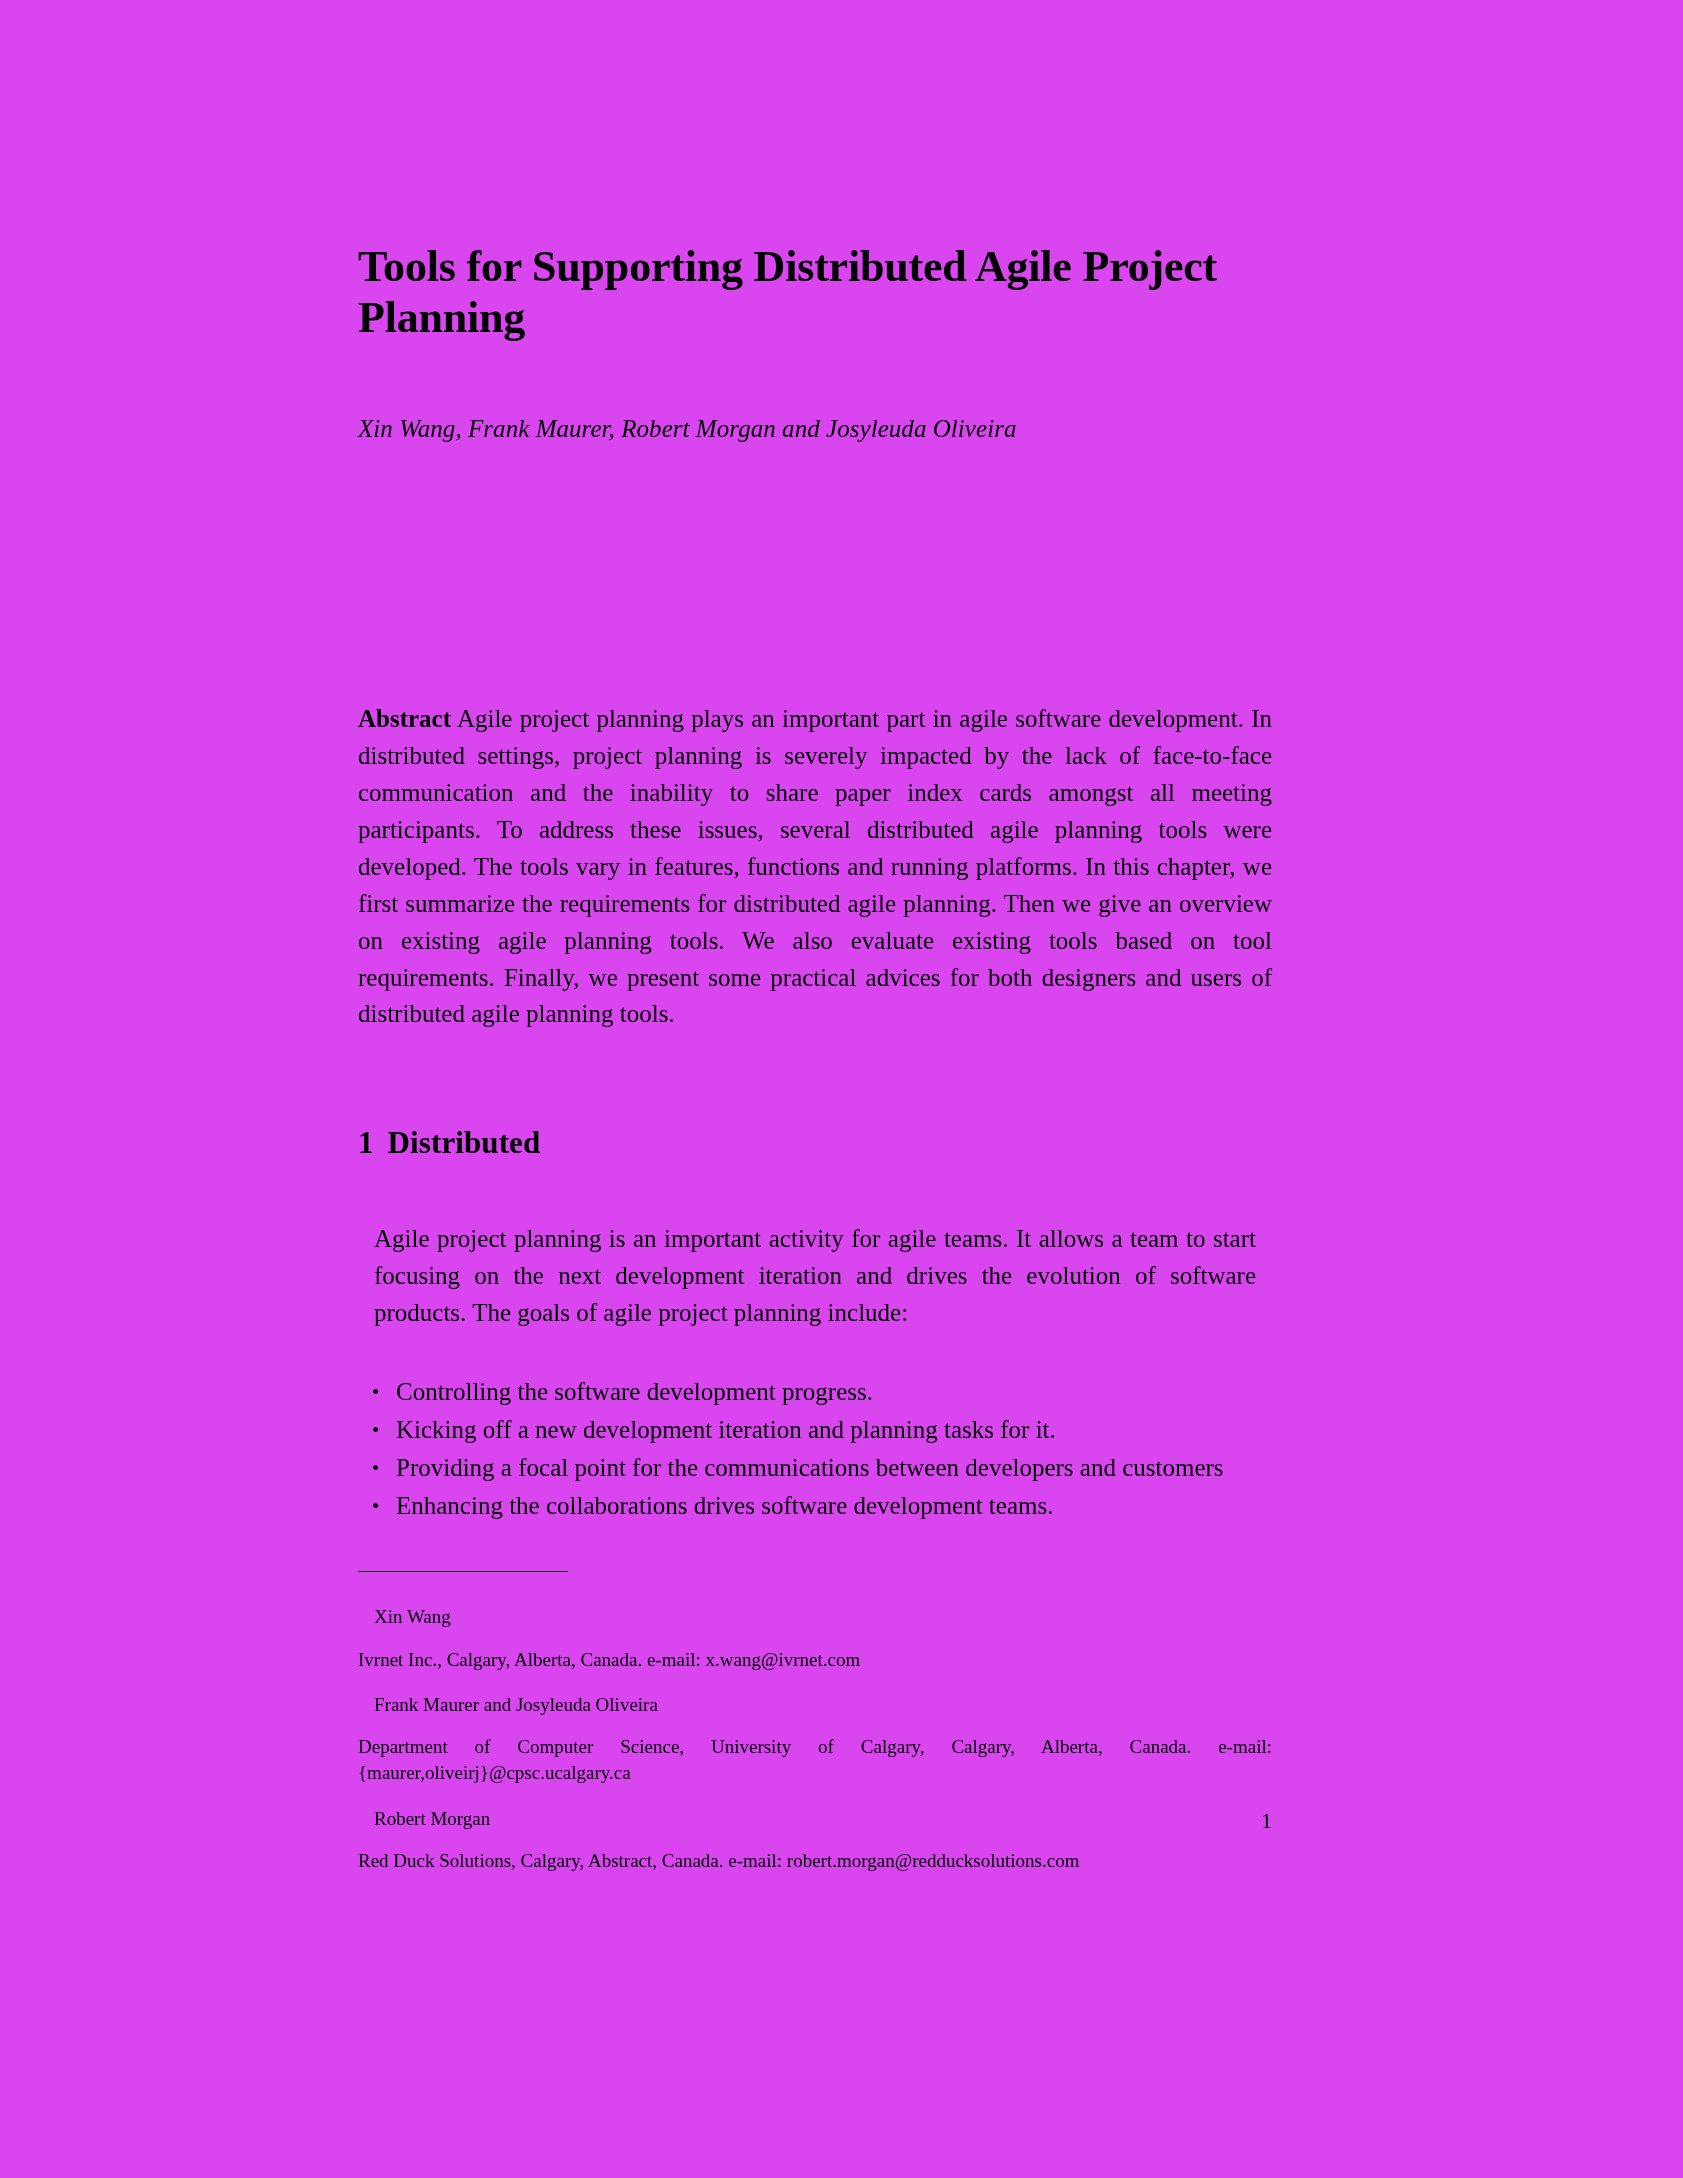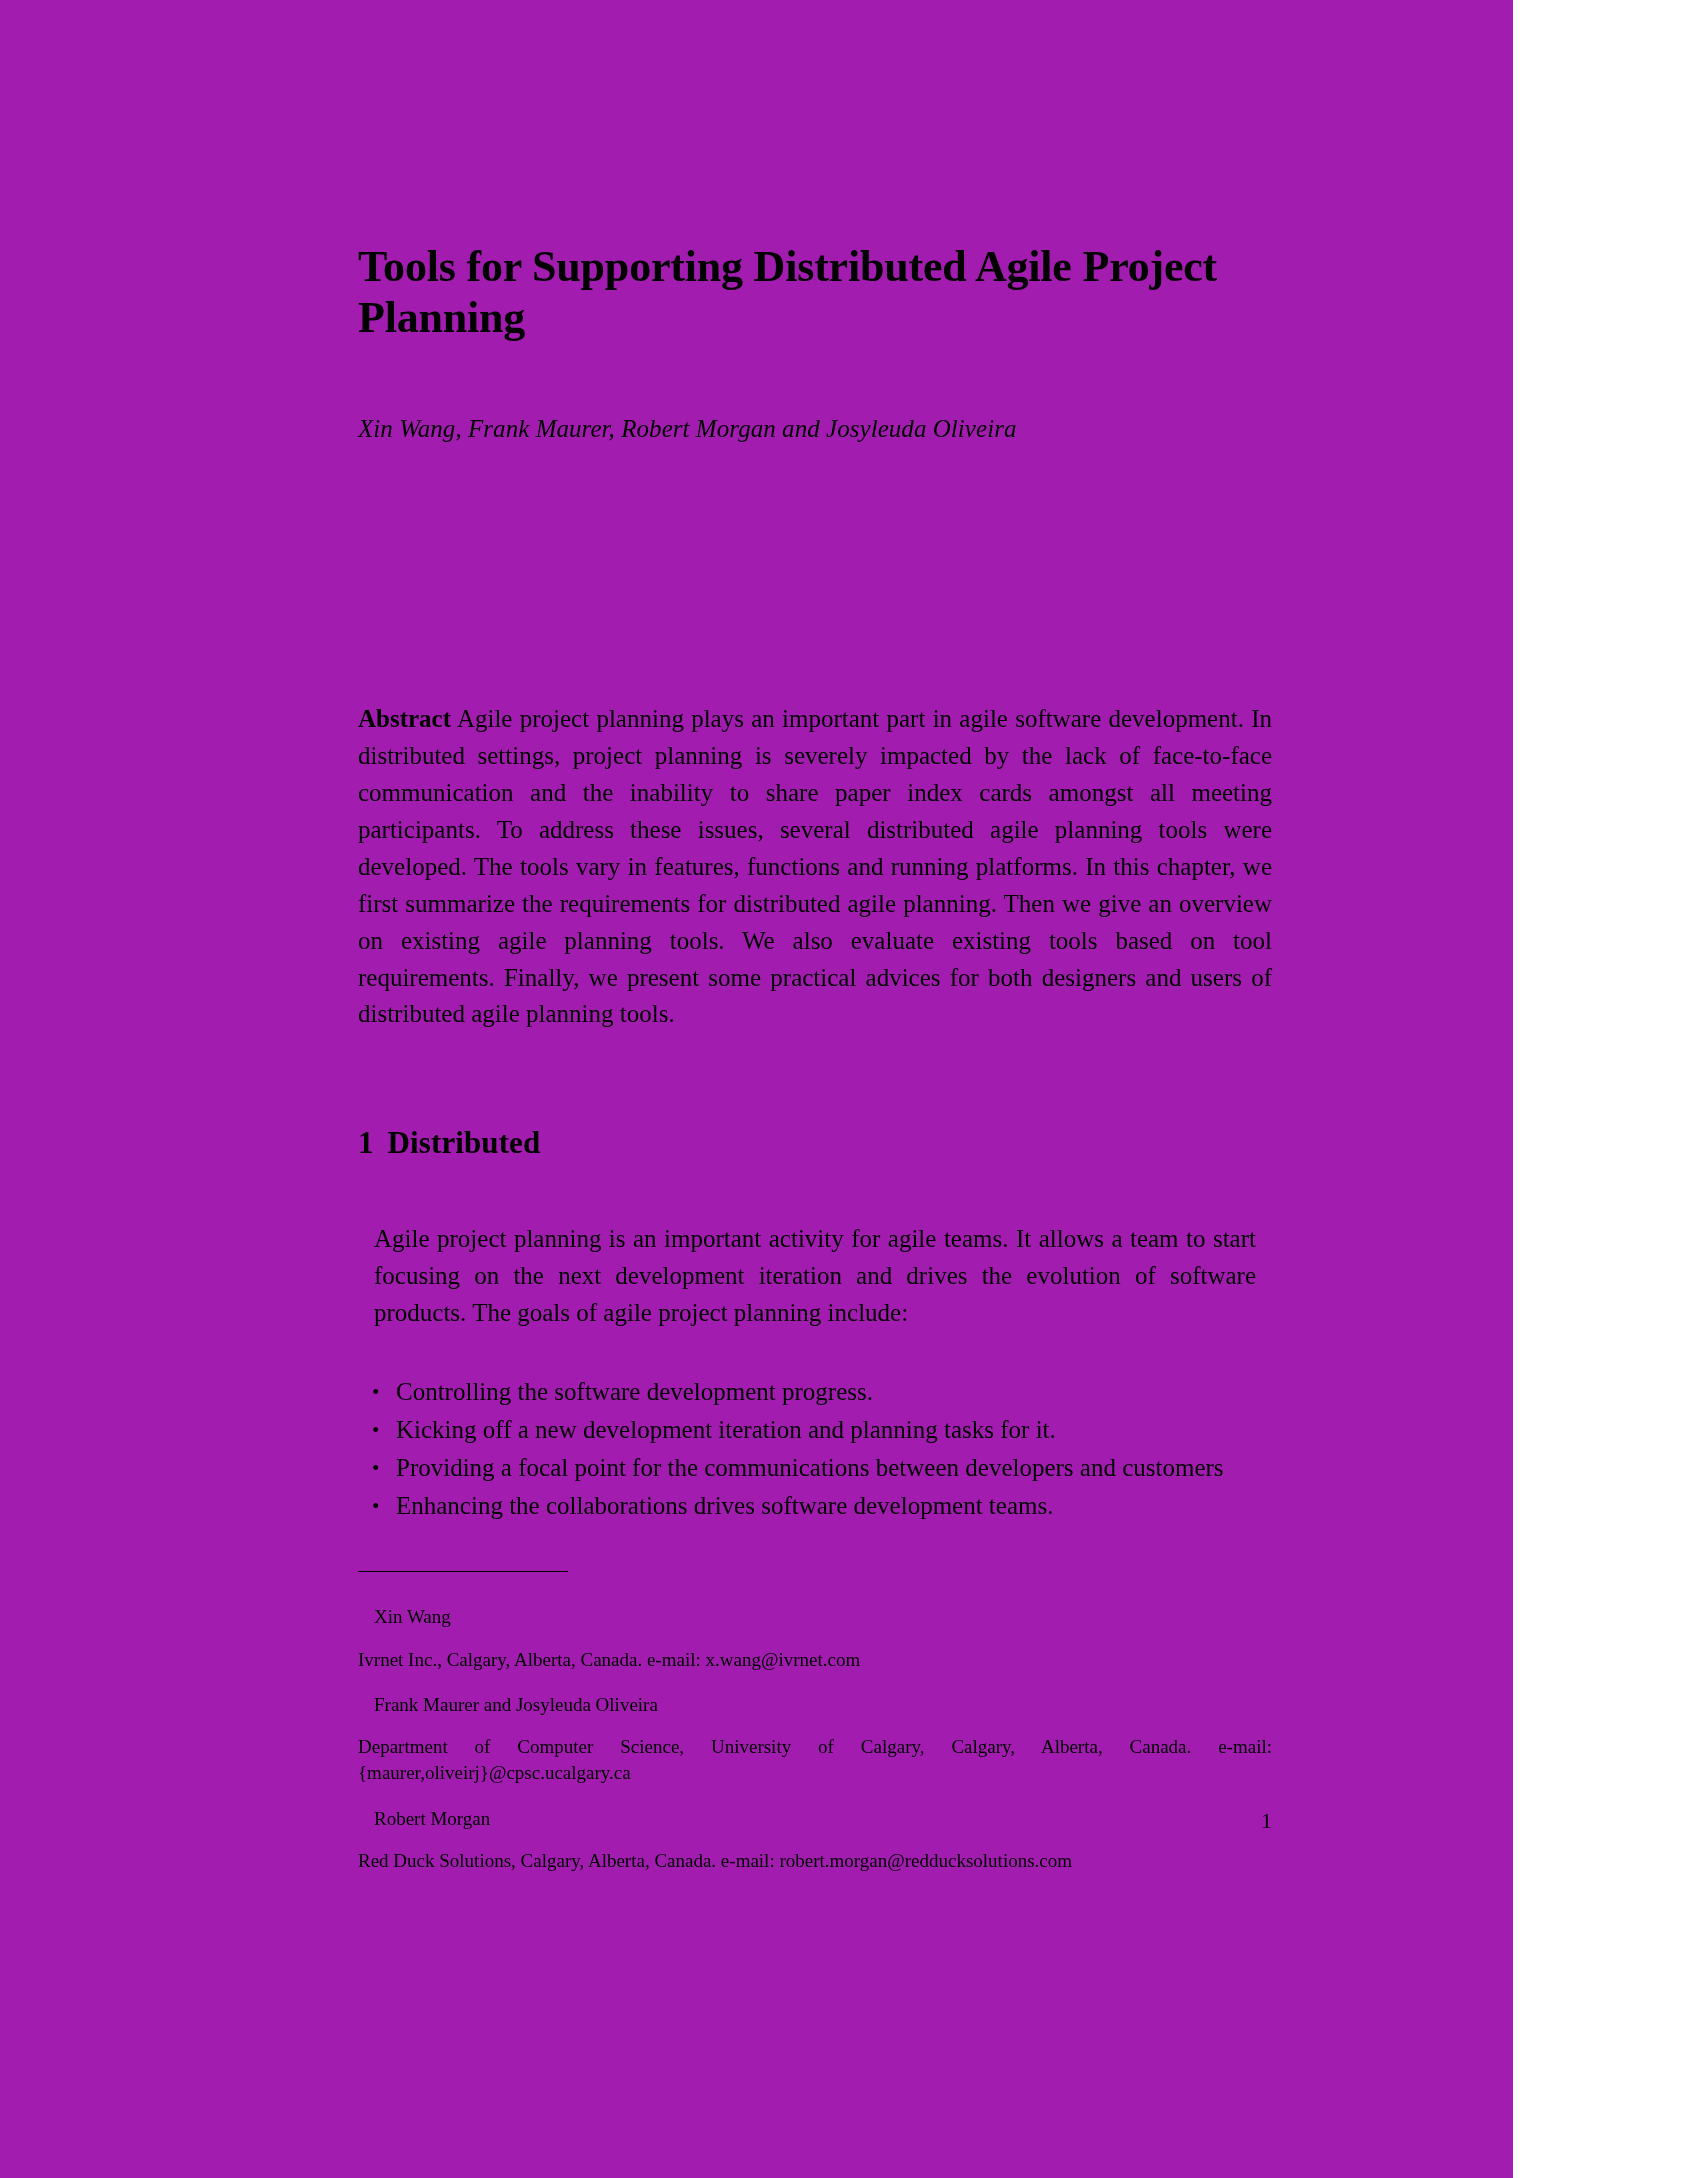--- a/index.html
+++ b/index.html
@@ -10,23 +10,23 @@
   body {
     width: 1683px;
     height: 2178px;
     font-family: "Liberation Serif", "DejaVu Serif", serif;
     color: #000000;
     -webkit-font-smoothing: antialiased;
   }
 
   #page {
     position: relative;
-    width: 1513px;
+    width: 1683px;
     height: 2178px;
-    background: #a21caf;
+    background: #d946ef;
     overflow: hidden;
   }
 
   
   #content {
     position: absolute;
     left: 358px;
     top: 0;
     width: 914px;
   }
@@ -171,21 +171,21 @@
       <div class="fn-block">
         <p class="fn-name">Xin Wang</p>
         <p class="fn-addr">Ivrnet Inc., Calgary, Alberta, Canada. e-mail: x.wang@ivrnet.com</p>
       </div>
       <div class="fn-block">
         <p class="fn-name">Frank Maurer and Josyleuda Oliveira</p>
         <p class="fn-addr">Department of Computer Science, University of Calgary, Calgary, Alberta, Canada. e-mail: {maurer,oliveirj}@cpsc.ucalgary.ca</p>
       </div>
       <div class="fn-block">
         <p class="fn-name">Robert Morgan</p>
-        <p class="fn-addr">Red Duck Solutions, Calgary, Alberta, Canada. e-mail: robert.morgan@redducksolutions.com</p>
+        <p class="fn-addr">Red Duck Solutions, Calgary, Abstract, Canada. e-mail: robert.morgan@redducksolutions.com</p>
       </div>
     </div>
 
   </div>
 
   <div class="page-number">1</div>
 
 </div>
 
 

